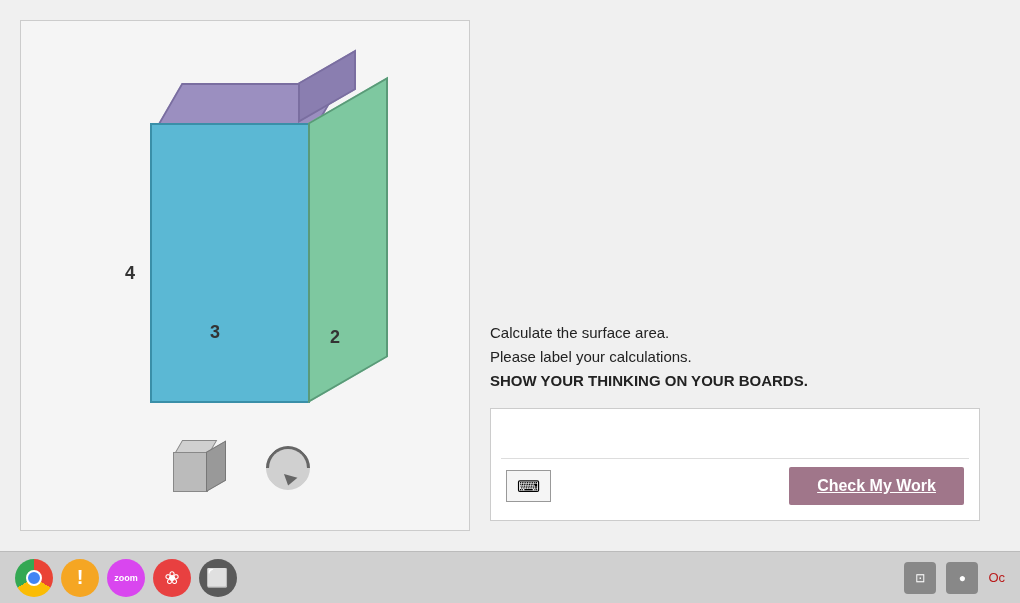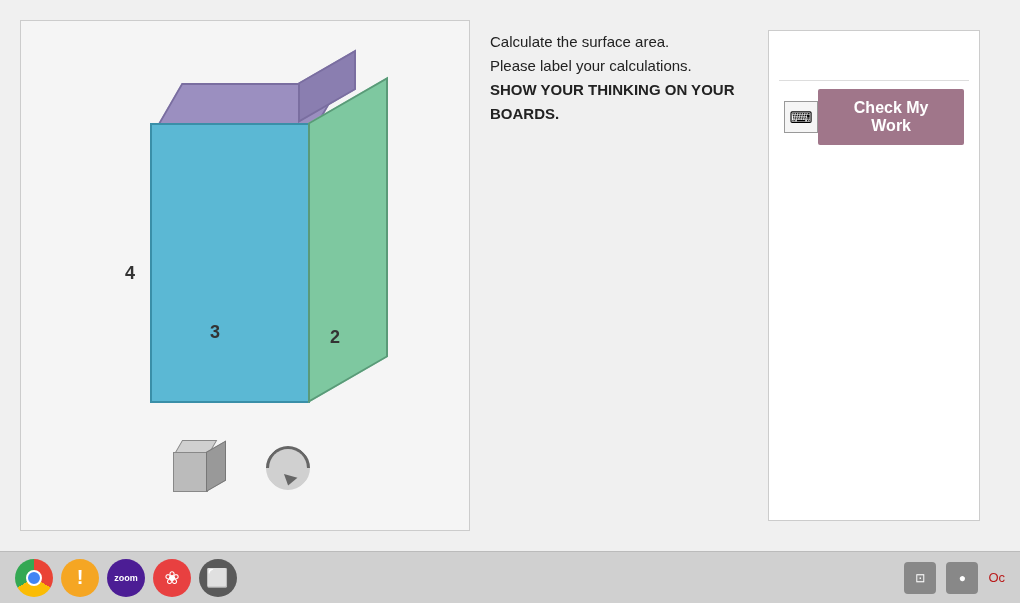--- a/index.html
+++ b/index.html
@@ -208,21 +208,21 @@
       border-right: 7px solid transparent;
       border-top: 10px solid #666;
       transform: rotate(-30deg);
     }
 
     
     .right-panel {
       flex: 1;
       padding: 10px 20px;
       display: flex;
-      flex-direction: row;
+      flex-direction: column;
       gap: 15px;
       justify-content: flex-end;
     }
 
     .instructions {
       line-height: 1.6;
     }
 
     .instruction-line {
       font-size: 15px;
@@ -275,20 +275,21 @@
 
     .check-my-work-btn {
       background: #a0768a;
       color: white;
       border: none;
       padding: 10px 28px;
       font-size: 16px;
       font-weight: bold;
       cursor: pointer;
       border-radius: 2px;
+      text-decoration: underline;
     }
 
     
     .taskbar {
       height: 52px;
       background: #d0d0d0;
       display: flex;
       align-items: center;
       justify-content: space-between;
       padding: 0 15px;
@@ -341,21 +342,21 @@
       color: white;
       font-weight: bold;
       font-size: 20px;
     }
 
     
     .taskbar-icon-zoom {
       width: 38px;
       height: 38px;
       border-radius: 50%;
-      background: #4c1d95;
+      background: #d946ef;
       display: flex;
       align-items: center;
       justify-content: center;
       cursor: pointer;
       color: white;
       font-size: 9px;
       font-weight: bold;
     }
 
     

